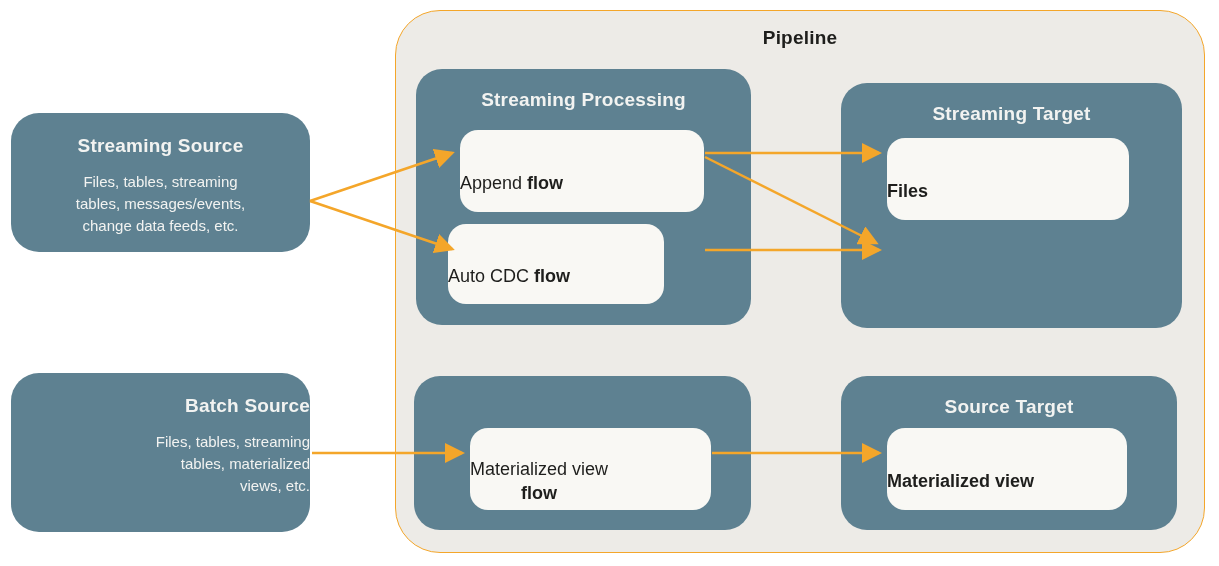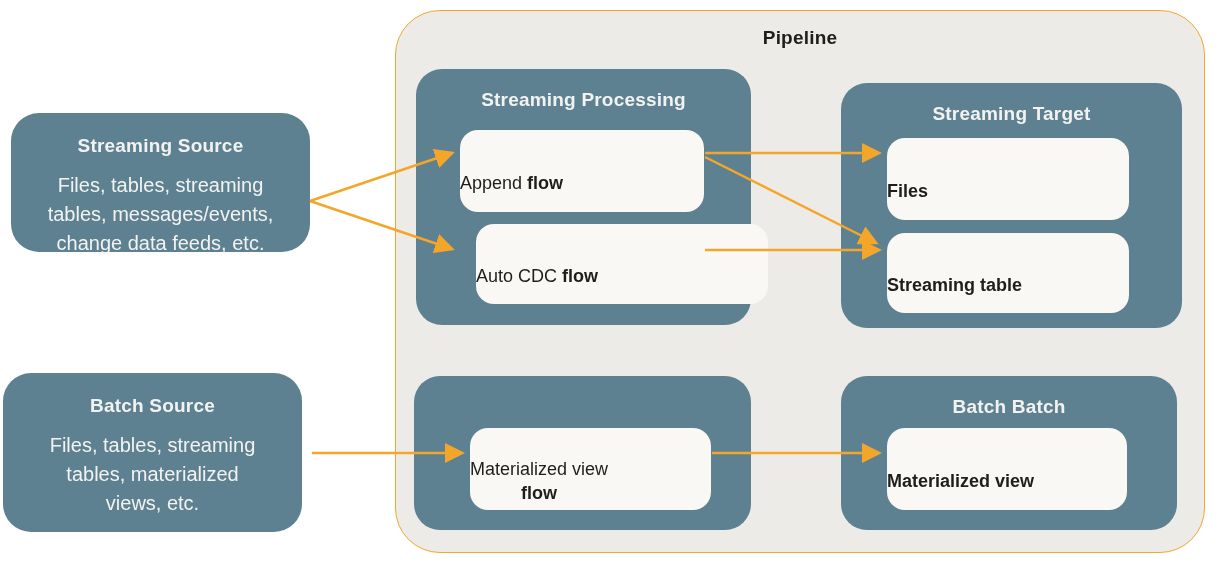--- a/index.html
+++ b/index.html
@@ -26,29 +26,29 @@
   }
   
   .source-box {
     position: absolute;
     background: var(--teal);
     border-radius: 28px;
     color: var(--light-text);
     text-align: center;
   }
   .source-box.streaming { left: 11px; top: 113px; width: 299px; height: 139px; }
-  .source-box.batch     { left: 3px; top: 373px; width: 299px; height: 159px; }
+  .source-box.batch     { left: 11px; top: 373px; width: 299px; height: 159px; text-align: right; }
   .source-title {
     font-weight: bold;
     font-size: 19px;
     padding-top: 22px;
     letter-spacing: 0.2px;
   }
   .source-body {
-    font-size: 20px;
+    font-size: 15px;
     line-height: 1.45;
     margin-top: 14px;
     white-space: pre-line;
   }
   
   .pipeline {
     position: absolute;
     left: 395px; top: 10px;
     width: 810px; height: 543px;
     background: var(--pipeline-bg);
@@ -89,21 +89,21 @@
     border-radius: 18px;
     color: var(--dark-text);
     font-size: 18px;
     display: flex;
     align-items: center;
     justify-content: flex-start;
   }
   .node .label { text-align: center; white-space: pre-line; line-height: 1.35; }
   .node .b { font-weight: bold; }
   .group.sp .node.n1 { left: 44px; top: 61px;  width: 244px; height: 82px; }
-  .group.sp .node.n2 { left: 60px; top: 155px; width: 292px; height: 80px; }
+  .group.sp .node.n2 { left: 32px; top: 155px; width: 216px; height: 80px; }
   .group.st .node.n1 { left: 46px; top: 55px;  width: 242px; height: 82px; }
   .group.st .node.n2 { left: 46px; top: 150px; width: 242px; height: 80px; }
   .group.bp .node.n1 { left: 56px; top: 52px;  width: 241px; height: 82px; }
   .group.bt .node.n1 { left: 46px; top: 52px;  width: 240px; height: 82px; }
   
   #arrows {
     position: absolute;
     left: 0; top: 0;
     width: 1219px; height: 566px;
     pointer-events: none;
@@ -146,38 +146,33 @@
       </div>
     </div>
 
     <div class="group st">
       <div class="group-title">Streaming Target</div>
       <div class="node n1">
         <div class="label">
           <span></span><span class="b">Files</span>
         </div>
       </div>
-      <div class="node n2">
-        <div class="label">
-          <span></span><span class="b">Streaming table</span>
-        </div>
-      </div>
     </div>
 
     <div class="group bp">
       <div class="node n1">
         <div class="label">
           <span>Materialized view
 </span><span class="b">flow</span>
         </div>
       </div>
     </div>
 
     <div class="group bt">
-      <div class="group-title">Batch Batch</div>
+      <div class="group-title">Source Target</div>
       <div class="node n1">
         <div class="label">
           <span></span><span class="b">Materialized view</span>
         </div>
       </div>
     </div>
   </div>
 
   <svg id="arrows" viewBox="0 0 1219 566" xmlns="http://www.w3.org/2000/svg">
     <defs>

